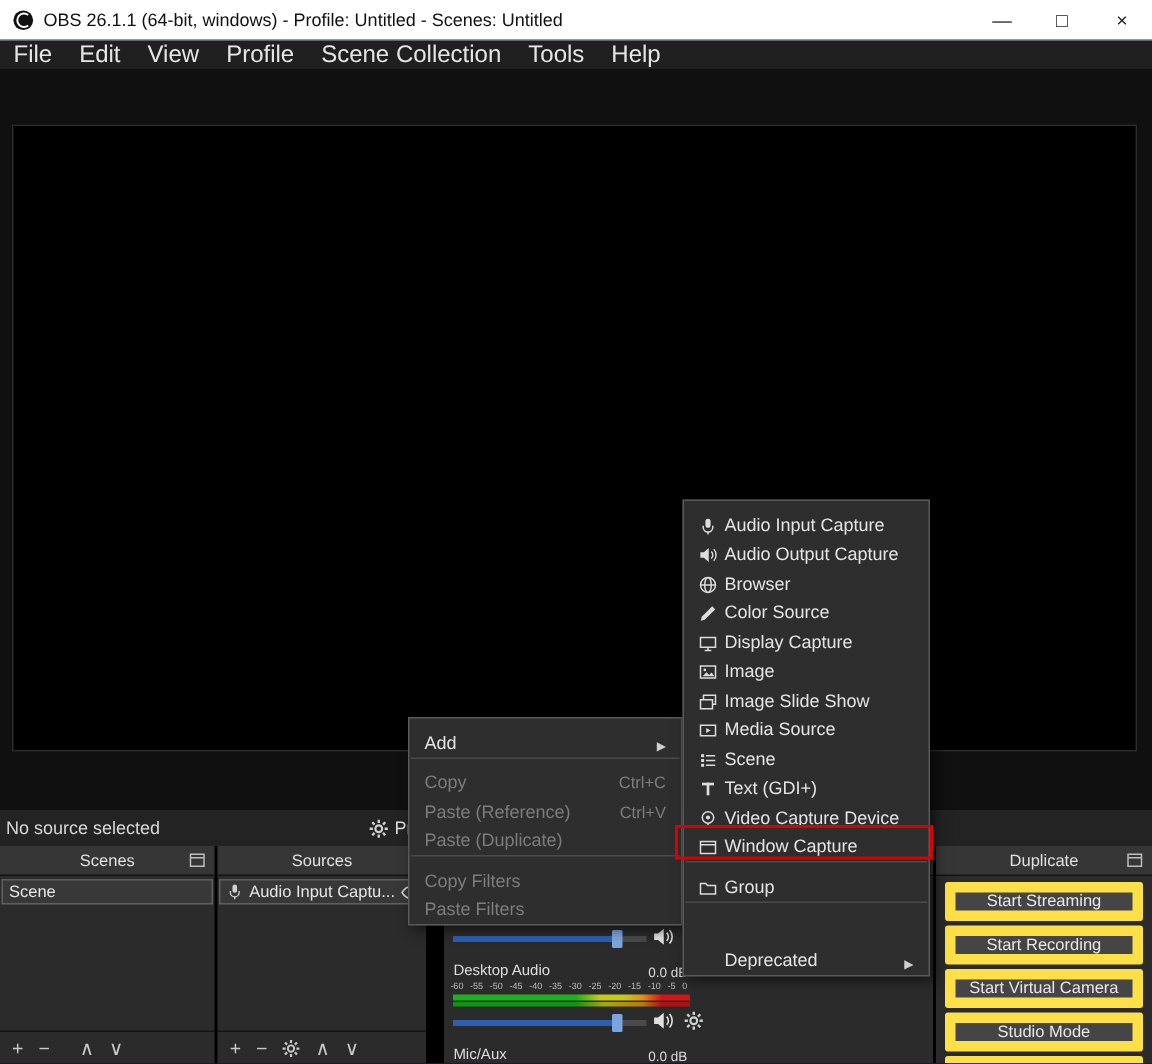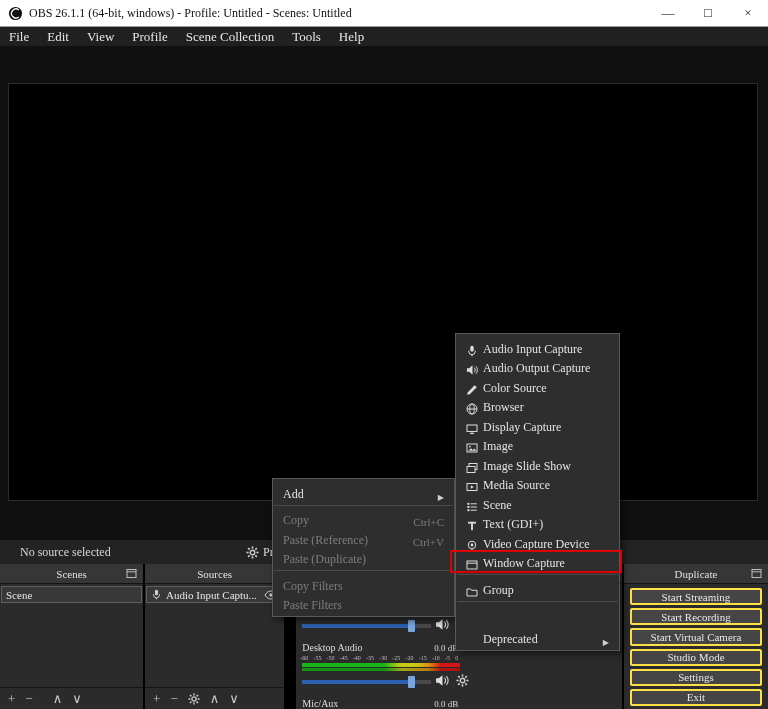--- a/index.html
+++ b/index.html
@@ -1,37 +1,37 @@
 <!DOCTYPE html>
 <html><head>
 <meta charset="utf-8">
 <style>
   html,body{margin:0;padding:0;background:#000;}
   #app{position:relative;width:768px;height:709px;overflow:hidden;background:#3b82f6;
-       font-family:Liberation Serif, serif;-webkit-font-smoothing:antialiased;}
+       font-family:Liberation Sans, sans-serif;-webkit-font-smoothing:antialiased;}
   
   .titlebar{position:absolute;top:0;left:0;width:768px;height:27px;background:#ffffff;
             display:flex;align-items:center;border-bottom:1px solid #9a9a9a;box-sizing:border-box;}
   .titlebar .logo{margin:0 6px 0 8px;display:flex;}
   .titlebar .title{font-size:12px;color:#111;}
   .win-btns{margin-left:auto;display:flex;height:100%;}
   .win-btn{width:40px;height:100%;display:flex;align-items:center;justify-content:center;
            font-size:13px;color:#222;}
   
   .menubar{position:absolute;top:27px;left:0;width:768px;height:19px;background:#202020;
            display:flex;align-items:center;}
-  .menubar .mitem{padding:13px 9px;font-size:13px;color:#e6e6e6;line-height:19px;}
+  .menubar .mitem{padding:13px 9px;font-size:16px;color:#e6e6e6;line-height:19px;}
   
   .preview{position:absolute;top:46px;left:0;width:768px;height:494px;background:#101010;}
   .canvas{position:absolute;left:8px;top:37px;width:750px;height:418px;background:#000;
           border:1px solid #2b2b2b;box-sizing:border-box;}
   
   .statusrow{position:absolute;top:540px;left:0;width:768px;height:24px;background:#232323;
              display:flex;align-items:center;font-size:12px;color:#d8d8d8;}
-  .statusrow .nosrc{margin-left:20px;}
+  .statusrow .nosrc{margin-left:4px;}
   .statusrow .props{position:absolute;left:246px;display:flex;align-items:center;gap:4px;color:#dcdcdc;}
   
   .docks{position:absolute;top:564px;left:0;width:768px;height:145px;display:flex;background:#000;}
   .dock{background:#2b2b2b;display:flex;flex-direction:column;box-sizing:border-box;overflow:hidden;}
   .dock.scenes{width:145px;margin-right:2px;}
   .dock.sources{width:141px;margin-right:12px;}
   .dock.mixer{width:330px;margin-right:2px;}
   .dock.controls{width:146px;}
   .dock-header{height:20px;min-height:20px;background:#363636;border-bottom:1px solid #141414;
                display:flex;align-items:center;justify-content:center;font-size:11px;color:#e0e0e0;
@@ -50,21 +50,21 @@
   .track{position:absolute;height:4px;background:#4a4a4a;}
   .track .fill{position:absolute;left:0;top:0;bottom:0;background:#2c5fb0;}
   .track .handle{position:absolute;top:-4px;width:7px;height:12px;background:#7ba6dd;border-radius:1px;}
   .db{position:absolute;left:108px;width:54px;text-align:right;font-size:9px;color:#dcdcdc;}
   .scale{position:absolute;left:4px;width:158px;display:flex;justify-content:space-between;
          font-size:6px;color:#bdbdbd;}
   .meter{position:absolute;left:6px;width:158px;}
   .meter .bar1{height:4px;background:linear-gradient(90deg,#18b418 0%,#18b418 52%,#c9c916 62%,#c9c916 72%,#e09016 80%,#d31515 88%,#d31515 100%);}
   .meter .bar2{margin-top:1px;height:3px;background:linear-gradient(90deg,#129412 0%,#129412 52%,#a8a812 64%,#b87a12 80%,#b01212 88%,#b01212 100%);}
   
-  .ctl-btn{margin:0 6px 3px 6px;height:17px;background:#454545;border:2px solid #fde047;
+  .ctl-btn{margin:0 6px 3px 6px;height:17px;background:#454545;border:7px solid #fde047;
            border-radius:2px;display:flex;align-items:center;justify-content:center;
            font-size:11px;color:#e8e8e8;}
   .ctl-btns{padding-top:4px;display:flex;flex-direction:column;}
   
   .cmenu{position:absolute;background:#2e2e2e;border:1px solid #595959;padding:3px 0;
          box-shadow:3px 3px 8px rgba(0,0,0,.55);box-sizing:border-box;}
   .cmenu.main{left:272px;top:478px;width:183px;z-index:10;}
   .cmenu.sub{left:455px;top:333px;width:165px;z-index:11;}
   .menu-item{height:19.5px;display:flex;align-items:flex-end;padding:0 10px;font-size:12px;
              color:#e4e4e4;position:relative;white-space:nowrap;}
@@ -341,35 +341,35 @@
             <path d="M1 4h2.5L7 1v10L3.5 8H1z" fill="#dcdcdc"></path>
             <path d="M8.8 3.4a3.6 3.6 0 0 1 0 5.2" fill="none" stroke="#dcdcdc"></path>
             <path d="M10.6 1.8a6.2 6.2 0 0 1 0 8.4" fill="none" stroke="#dcdcdc"></path>
           </svg>
         </span>
       <span>Audio Output Capture</span>
     </div>
     <div class="menu-item">
       <span class="mi">
           <svg width="12" height="12" viewBox="0 0 12 12">
-            <path d="M1.2 10.8l2.6-.6 6.4-6.4-2-2-6.4 6.4z" fill="#dcdcdc"></path>
-            <path d="M9.4 4.6l1.4-1.4-2-2-1.4 1.4z" fill="#dcdcdc"></path>
-          </svg>
-        </span>
-      <span>Color Source</span>
-    </div>
-    <div class="menu-item">
-      <span class="mi">
-          <svg width="12" height="12" viewBox="0 0 12 12">
             <circle cx="6" cy="6" r="5" fill="none" stroke="#dcdcdc"></circle>
             <ellipse cx="6" cy="6" rx="2.2" ry="5" fill="none" stroke="#dcdcdc"></ellipse>
             <line x1="1" y1="6" x2="11" y2="6" stroke="#dcdcdc"></line>
           </svg>
         </span>
       <span>Browser</span>
+    </div>
+    <div class="menu-item">
+      <span class="mi">
+          <svg width="12" height="12" viewBox="0 0 12 12">
+            <path d="M1.2 10.8l2.6-.6 6.4-6.4-2-2-6.4 6.4z" fill="#dcdcdc"></path>
+            <path d="M9.4 4.6l1.4-1.4-2-2-1.4 1.4z" fill="#dcdcdc"></path>
+          </svg>
+        </span>
+      <span>Color Source</span>
     </div>
     <div class="menu-item">
       <span class="mi">
           <svg width="12" height="12" viewBox="0 0 12 12">
             <rect x="1" y="2" width="10" height="6.5" fill="none" stroke="#dcdcdc"></rect>
             <line x1="6" y1="8.5" x2="6" y2="10.4" stroke="#dcdcdc"></line>
             <line x1="3.8" y1="10.6" x2="8.2" y2="10.6" stroke="#dcdcdc"></line>
           </svg>
         </span>
       <span>Display Capture</span>

